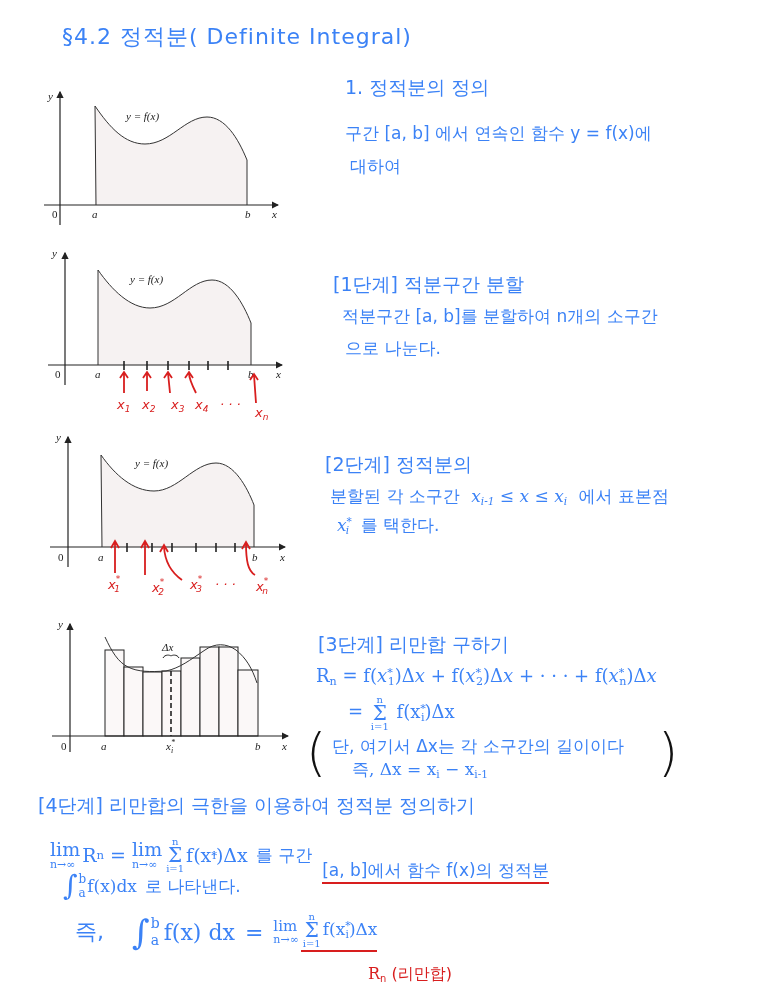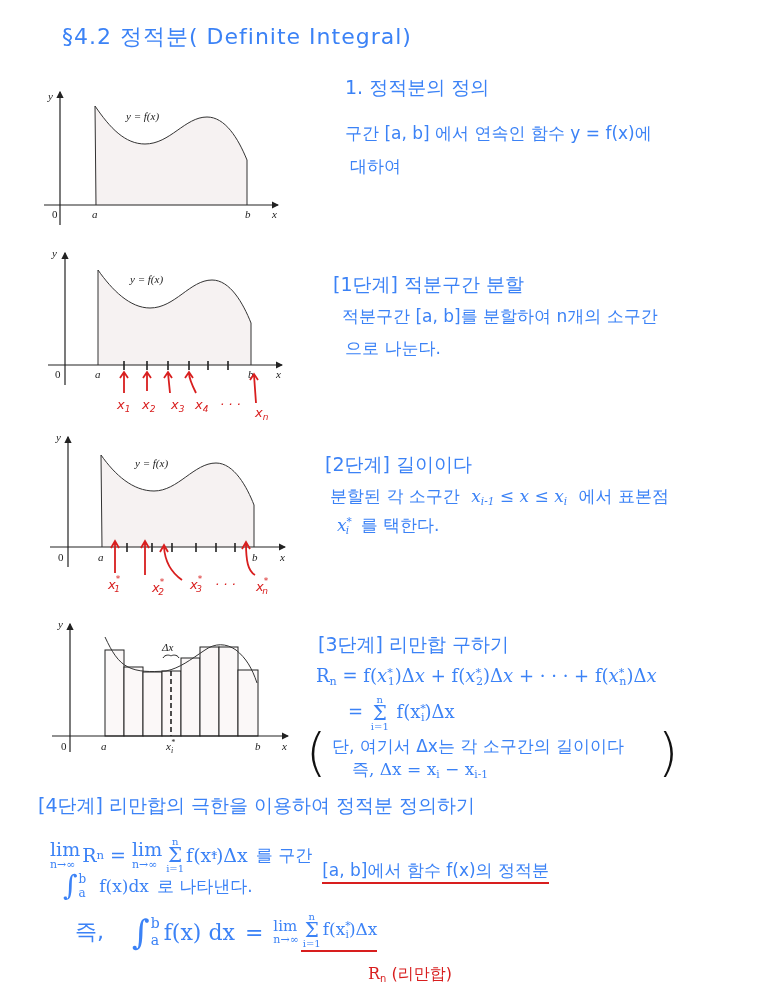--- a/index.html
+++ b/index.html
@@ -126,21 +126,21 @@
     <path d="M182,155 C172,148 165,138 164,122 M160,127 L164,120 L168,127"></path>
     <path d="M255,150 C248,146 246,136 246,118 M242,124 L246,117 L250,124"></path>
   </g>
   <text class="redlabel" x="108" y="164">x<tspan font-size="9" dy="-7">*</tspan><tspan font-size="9" dx="-6" dy="10">1</tspan></text>
   <text class="redlabel" x="152" y="167">x<tspan font-size="9" dy="-7">*</tspan><tspan font-size="9" dx="-6" dy="10">2</tspan></text>
   <text class="redlabel" x="190" y="164">x<tspan font-size="9" dy="-7">*</tspan><tspan font-size="9" dx="-6" dy="10">3</tspan></text>
   <text class="redlabel" x="215" y="164">· · ·</text>
   <text class="redlabel" x="256" y="166">x<tspan font-size="9" dy="-7">*</tspan><tspan font-size="9" dx="-6" dy="10">n</tspan></text>
 </svg>
 
-<div class="abs hand h-sec" style="left:325px; top:452px;">[2단계] 길이이다</div>
+<div class="abs hand h-sec" style="left:325px; top:452px;">[2단계] 정적분의</div>
 <div class="abs hand body-txt" style="left:330px; top:485px;">
   <span>분할된 각 소구간</span>
   <span class="math" style="font-style:italic; margin-left:6px;"><span>x</span><span class="sub">i-1</span><span> ≤ x ≤ x</span><span class="sub">i</span></span>
   <span style="margin-left:6px;">에서 표본점</span>
 </div>
 <div class="abs hand body-txt" style="left:337px; top:514px;">
   <span class="math" style="font-style:italic;"><span>x</span><span class="sup">*</span><span class="sub" style="margin-left:-6px;">i</span></span>
   <span style="margin-left:6px;">를 택한다.</span>
 </div>
 
@@ -218,21 +218,21 @@
 </div>
 
 <div class="abs hand body-txt" style="left:55px; top:872px; display:flex; align-items:center;">
   <span class="intop math" style="margin-left:8px;">
       <span class="sign">∫</span>
       <span class="lim">
         <span>b</span>
         <span>a</span>
       </span>
     </span>
-  <span class="math" style="margin-left:13px;">f(x)dx</span>
+  <span class="math" style="margin-left:1px;">f(x)dx</span>
   <span style="margin-left:8px;">로 나타낸다.</span>
 </div>
 
 <div class="abs hand math" style="left:75px; top:912px; font-size:22px; display:flex; align-items:center;">
   <span style="font-family:'DejaVu Sans',sans-serif; margin-right:28px;">즉,</span>
   <span class="intop">
       <span class="sign" style="font-size:34px;">∫</span>
       <span class="lim" style="font-size:14px;">
         <span>b</span>
         <span>a</span>

